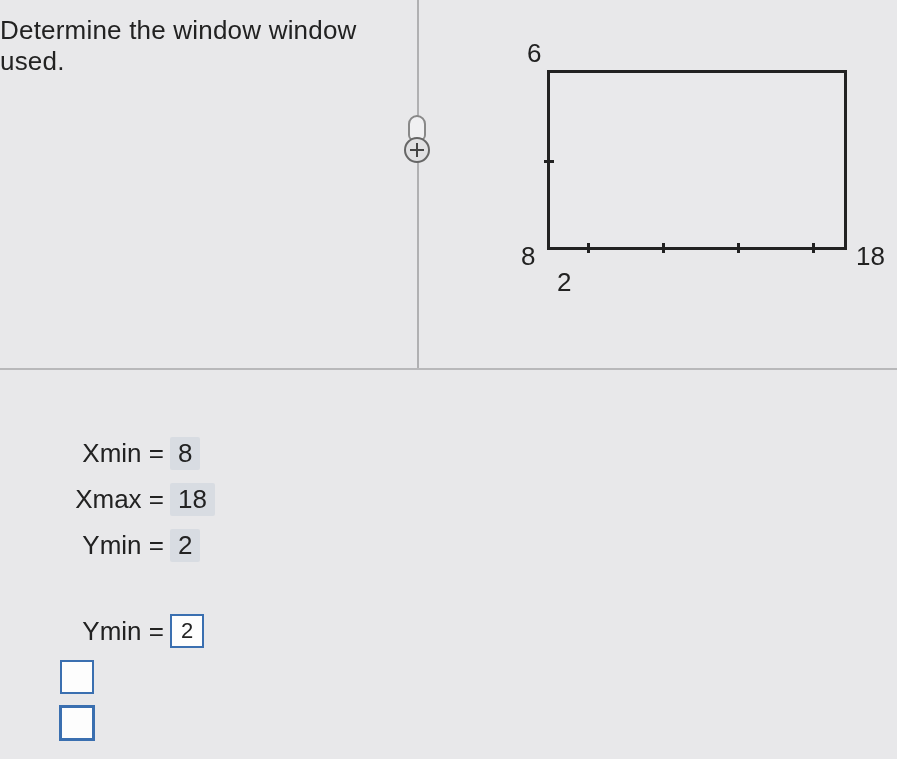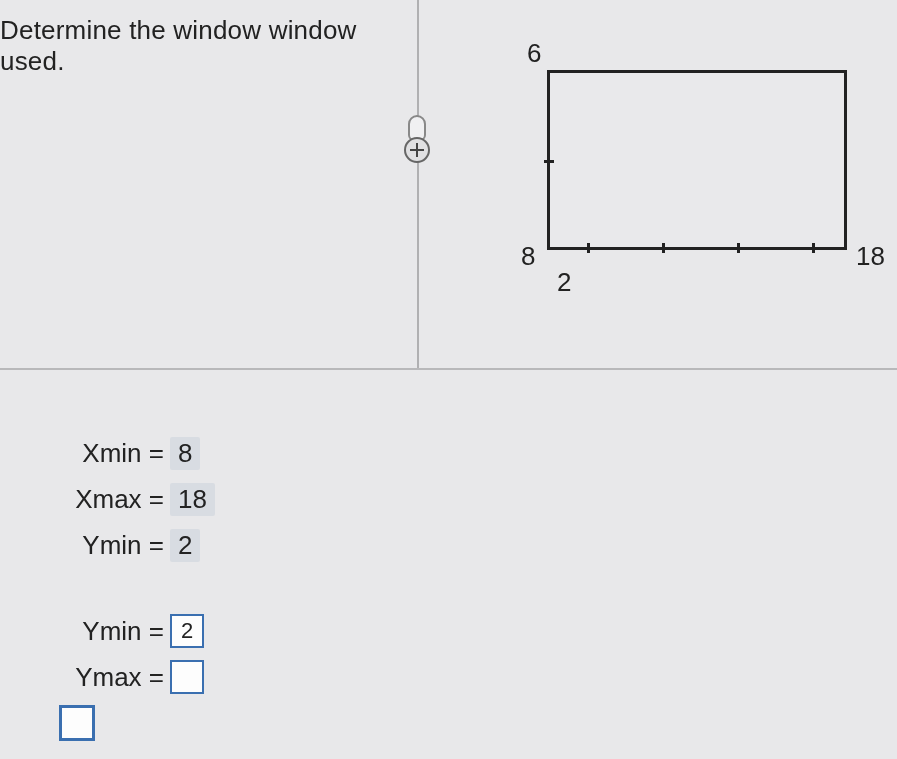--- a/index.html
+++ b/index.html
@@ -209,20 +209,19 @@
       <span class="filled-val">2</span>
     </div>
   </div>
 
   <div class="params-group">
     <div class="param-row">
       <span class="param-label">Ymin =</span>
       <input class="input-box" value="2" style="">
     </div>
     <div class="param-row">
-      <span class="param-label">Ymax =</span>
       <input class="input-box" value="" style="">
     </div>
     <div class="param-row">
       <input class="input-box focused" value="" style="">
     </div>
   </div>
 </div>
 
 </body></html>

